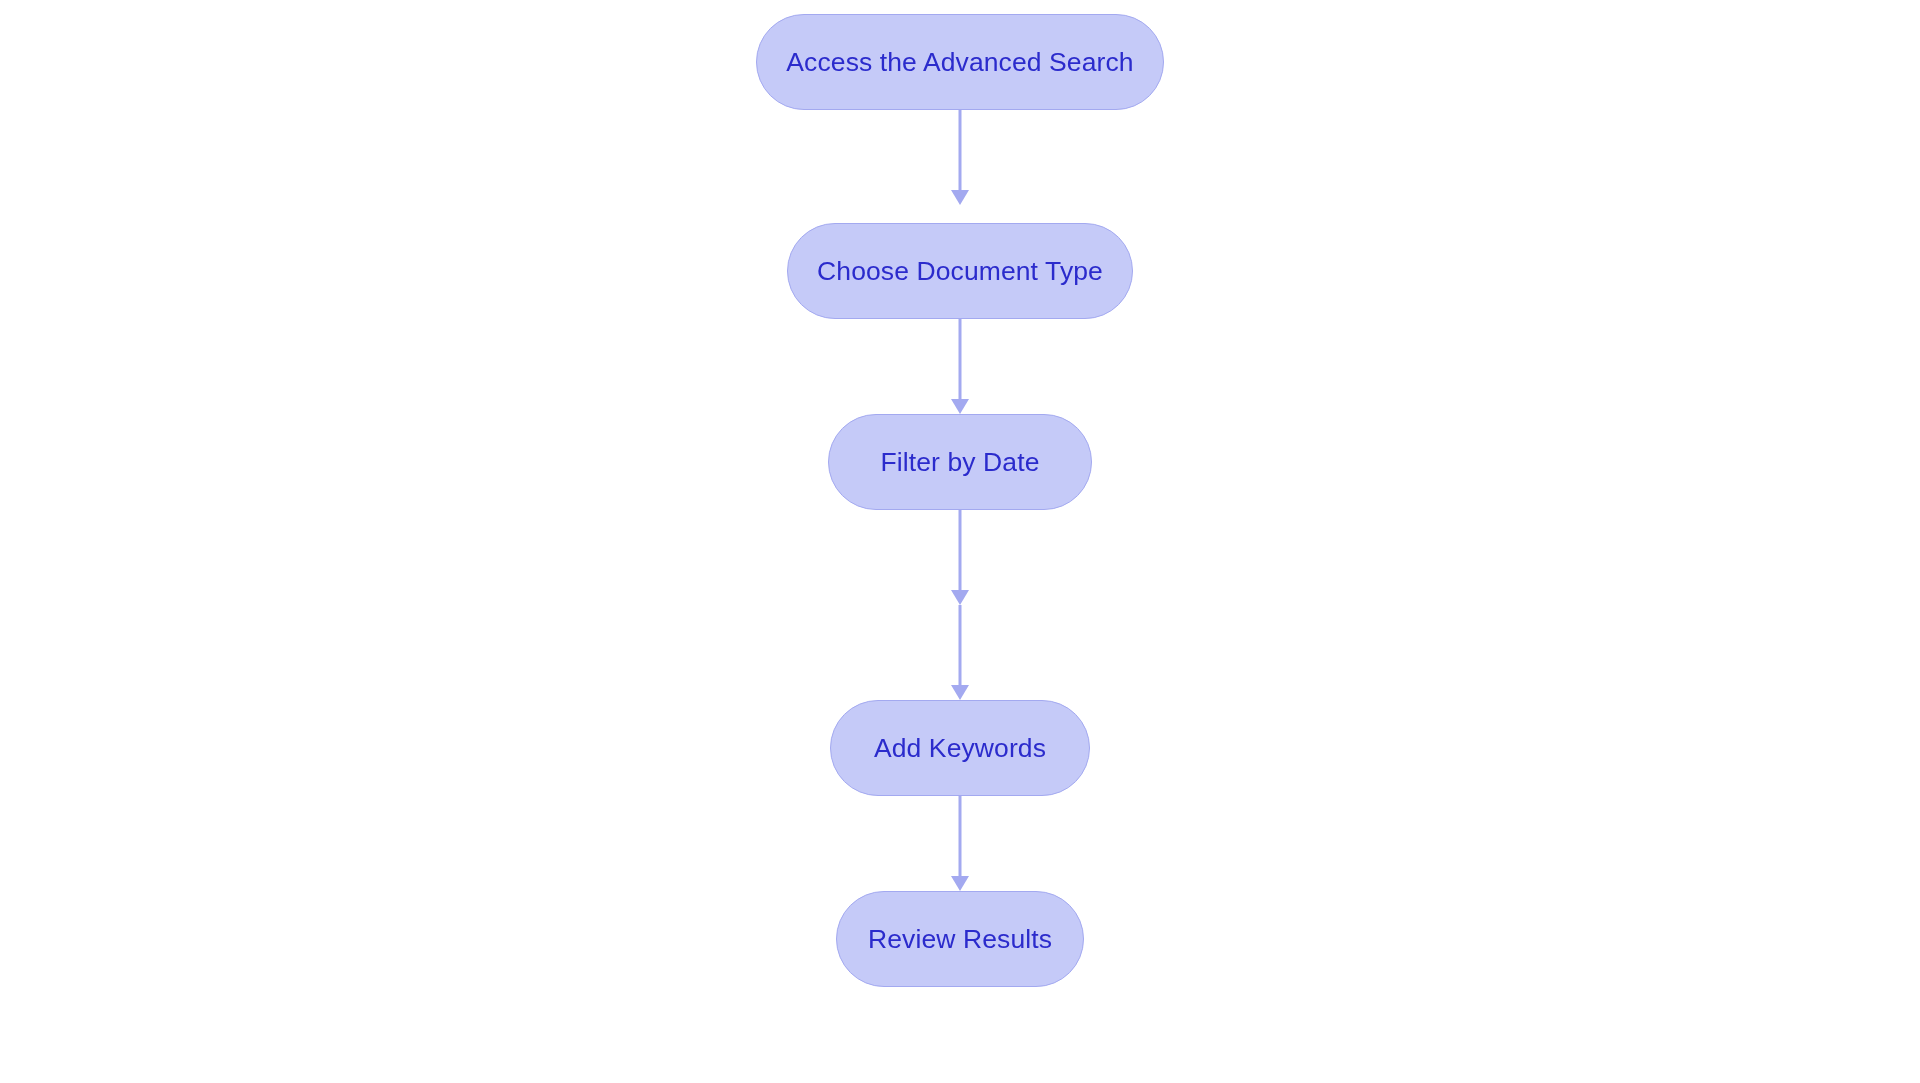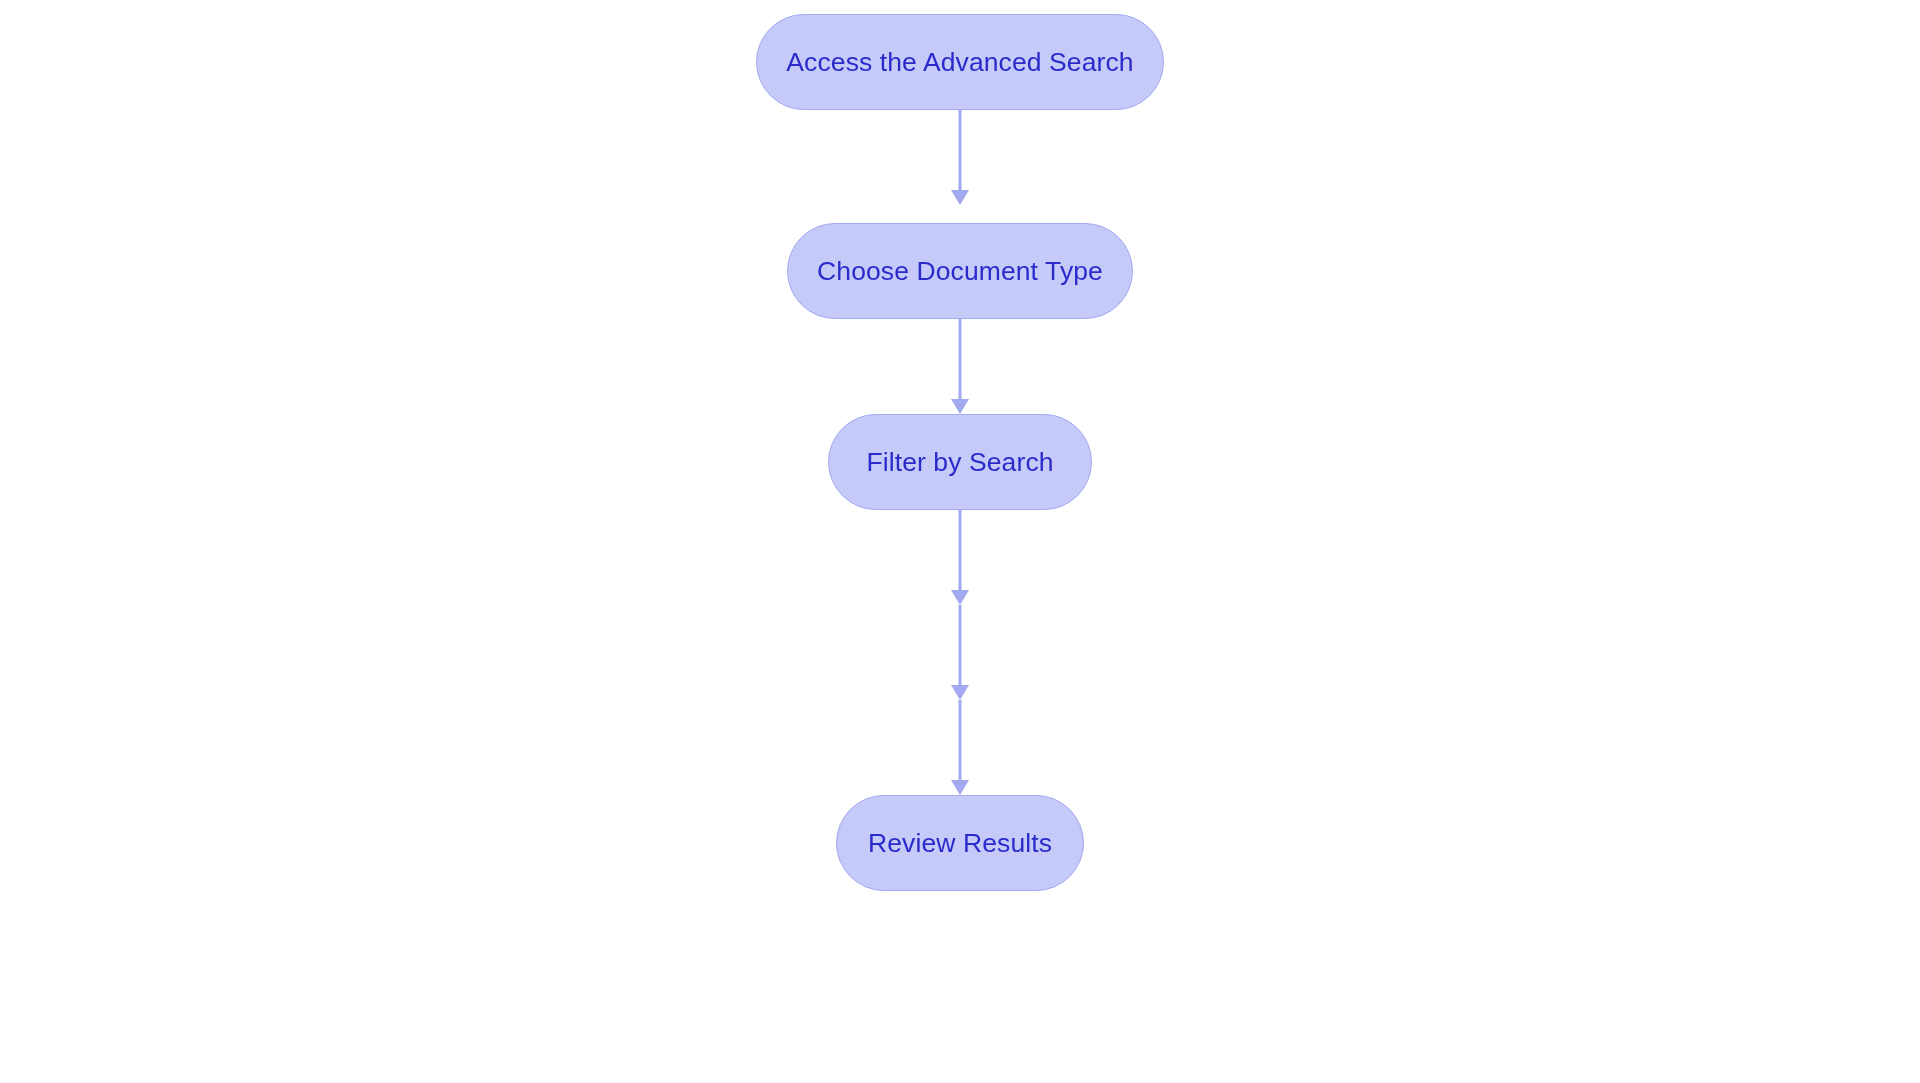--- a/index.html
+++ b/index.html
@@ -111,34 +111,37 @@
     <div class="node n1">
       <span class="node-label">Choose Document Type</span>
     </div>
 
     <div class="connector">
       <div class="edge-line"></div>
       <div class="arrow-head"></div>
     </div>
 
     <div class="node n2">
-      <span class="node-label">Filter by Search</span>
+      <span class="node-label">Filter by Date</span>
     </div>
 
     <div class="connector">
       <div class="edge-line"></div>
       <div class="arrow-head"></div>
     </div>
 
 
     <div class="connector">
       <div class="edge-line"></div>
       <div class="arrow-head"></div>
     </div>
 
+    <div class="node n4">
+      <span class="node-label">Add Keywords</span>
+    </div>
 
     <div class="connector">
       <div class="edge-line"></div>
       <div class="arrow-head"></div>
     </div>
 
     <div class="node n5">
       <span class="node-label">Review Results</span>
     </div>
 

